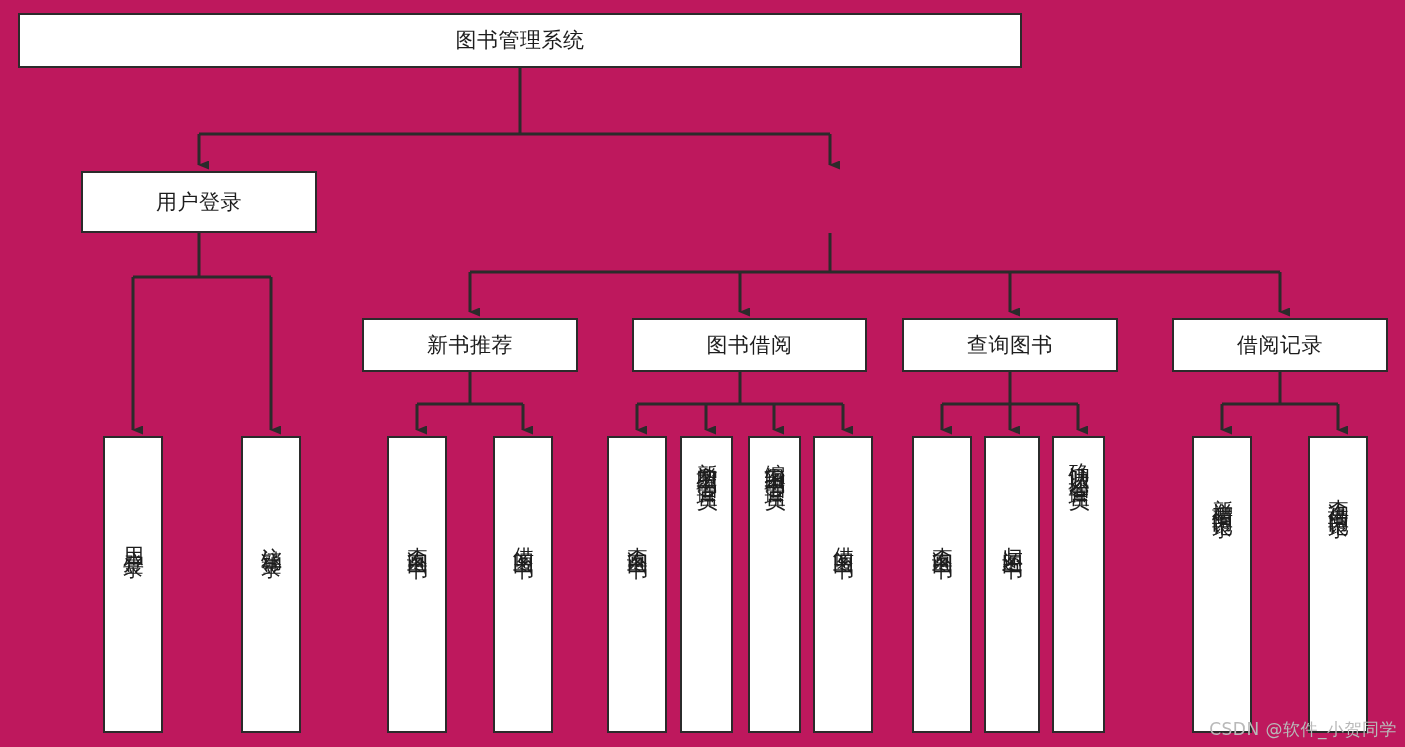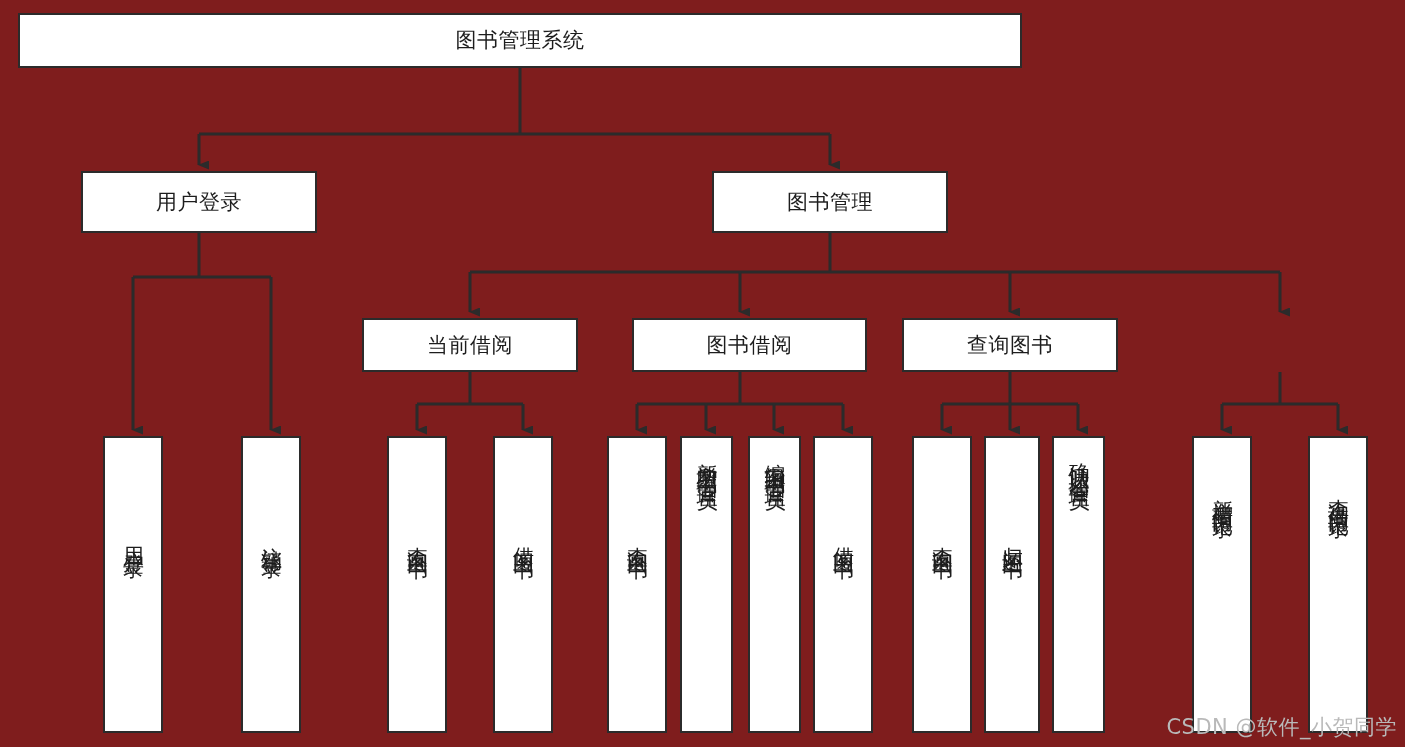--- a/index.html
+++ b/index.html
@@ -10,21 +10,21 @@
   body {
     width: 1405px;
     height: 747px;
     font-family: "DejaVu Sans", "Liberation Sans", sans-serif;
     overflow: hidden;
   }
   #diagram-root {
     position: relative;
     width: 1405px;
     height: 747px;
-    background: #7f1d1d;
+    background: #be185d;
   }
   svg.connectors {
     position: absolute;
     left: 0;
     top: 0;
     width: 1405px;
     height: 747px;
     pointer-events: none;
   }
   .node {
@@ -54,21 +54,21 @@
     white-space: nowrap;
     letter-spacing: 4px;
     font-size: 21px;
     line-height: 1;
   }
   .watermark {
     position: absolute;
     right: 8px;
     bottom: 6px;
     color: #b9b9b9;
-    font-size: 21px;
+    font-size: 17px;
     letter-spacing: 0.5px;
     white-space: nowrap;
   }
 </style>
 </head>
 <body>
 
 <div id="diagram-root">
 
   <svg class="connectors" viewBox="0 0 1405 747" xmlns="http://www.w3.org/2000/svg">
@@ -121,32 +121,32 @@
     </g>
   </svg>
 
   <div class="node" style="left:18px; top:13px; width:1004px; height:55px;">
     <span class="label">图书管理系统</span>
   </div>
 
   <div class="node" style="left:81px; top:171px; width:236px; height:62px;">
     <span class="label">用户登录</span>
   </div>
-  <div class="node" style="left:712px; top:171px; width:236px; height:62px;">
-    <span class="label">图书管理</span>
-  </div>
 
   <div class="node" style="left:362px; top:318px; width:216px; height:54px;">
-    <span class="label">当前借阅</span>
+    <span class="label">新书推荐</span>
   </div>
   <div class="node" style="left:632px; top:318px; width:235px; height:54px;">
     <span class="label">图书借阅</span>
   </div>
   <div class="node" style="left:902px; top:318px; width:216px; height:54px;">
     <span class="label">查询图书</span>
+  </div>
+  <div class="node" style="left:1172px; top:318px; width:216px; height:54px;">
+    <span class="label">借阅记录</span>
   </div>
 
   <div class="node vertical" style="left:103px; top:436px; width:60px; height:297px; padding-top:92px;">
     <span class="label">用户登录</span>
   </div>
   <div class="node vertical" style="left:241px; top:436px; width:60px; height:297px; padding-top:92px;">
     <span class="label">注销登录</span>
   </div>
 
   <div class="node vertical" style="left:387px; top:436px; width:60px; height:297px; padding-top:92px;">

